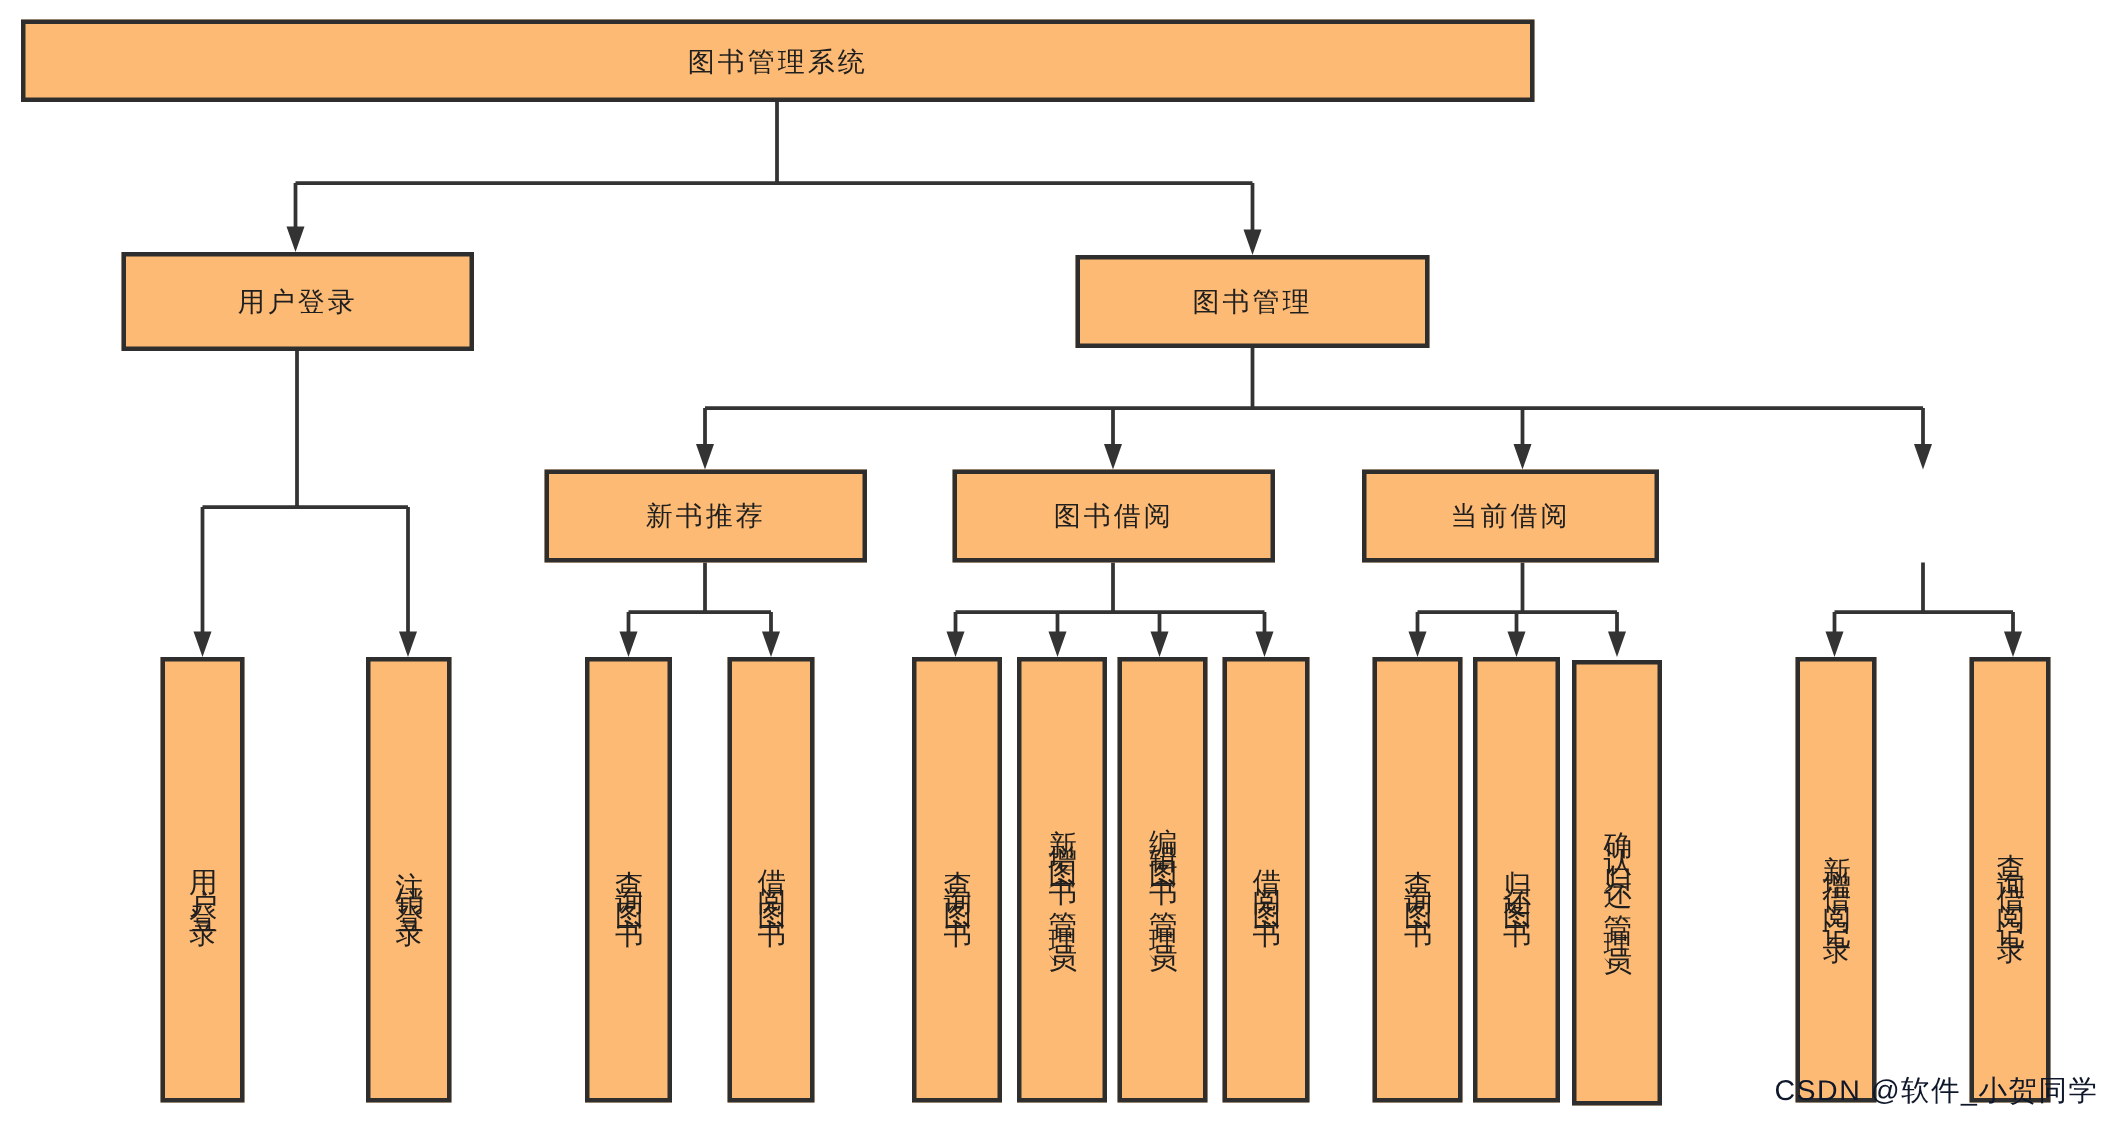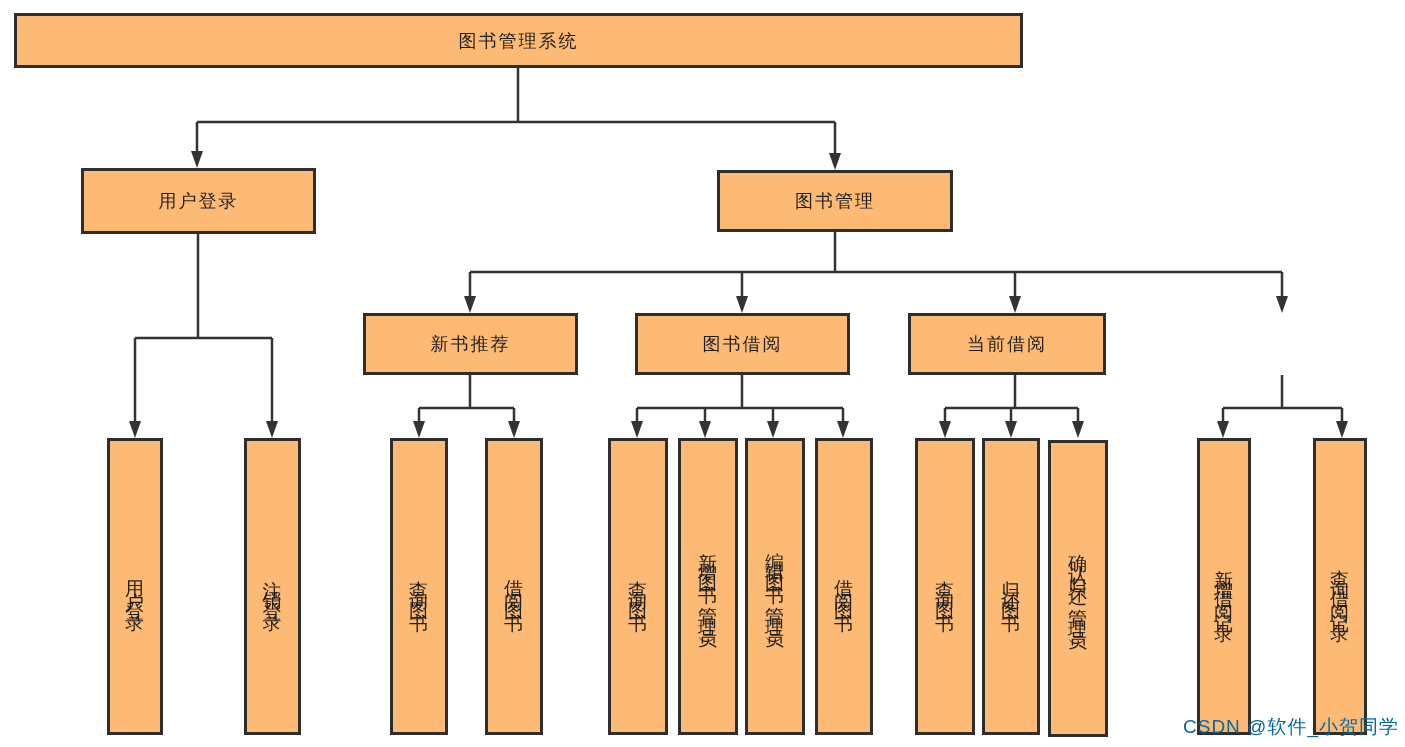--- a/index.html
+++ b/index.html
@@ -19,21 +19,21 @@
   .box.h span {
     font-size:18px; letter-spacing:2px; white-space:nowrap;
   }
   .box.v span {
     writing-mode:vertical-rl; text-orientation:mixed;
     font-size:19px; letter-spacing:11px; line-height:1;
     white-space:nowrap;
   }
   #watermark {
     position:absolute; left:1183px; top:714px; z-index:5;
-    font-size:19px; letter-spacing:1px; color:#0369a1; white-space:nowrap;
+    font-size:19px; letter-spacing:1px; color:#0f172a; white-space:nowrap;
   }
 </style>
 </head>
 <body>
 
 <div id="stage">
 
   <svg id="connectors" viewBox="0 0 1405 747" xmlns="http://www.w3.org/2000/svg">
     <g stroke="#333333" stroke-width="2.5" fill="none">
 

